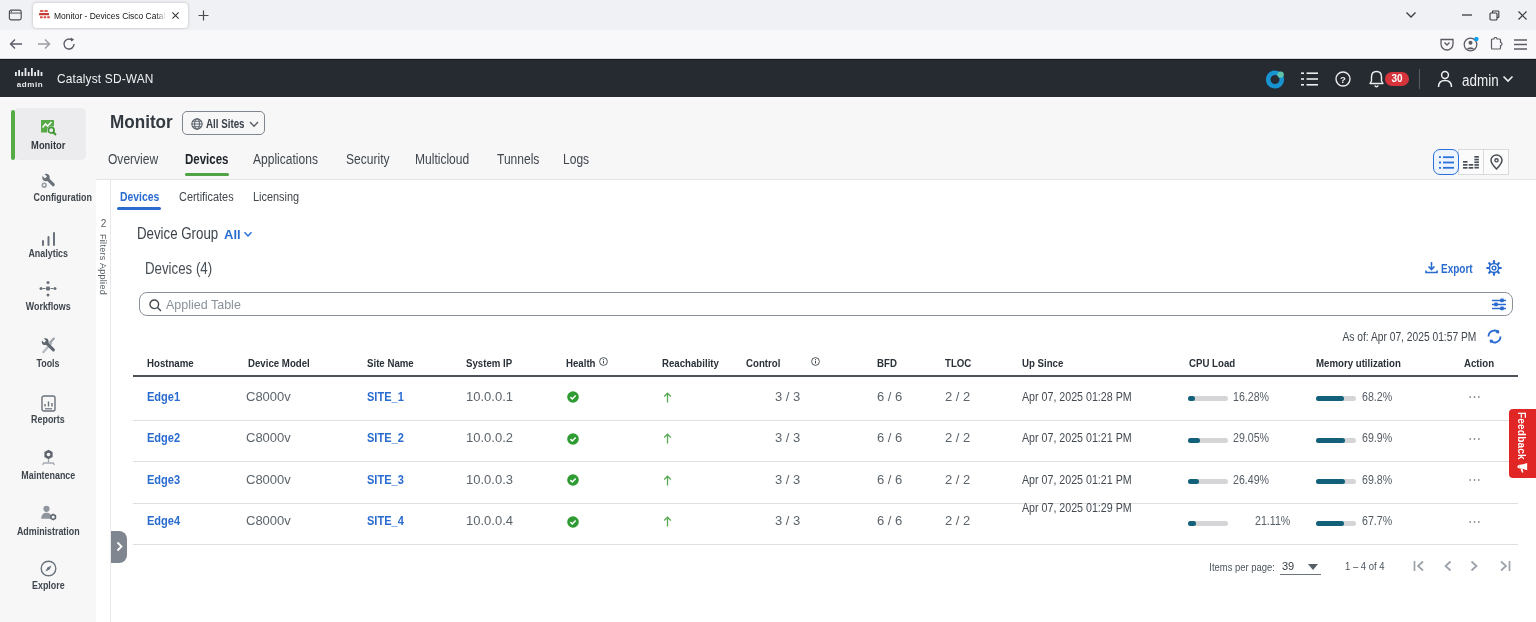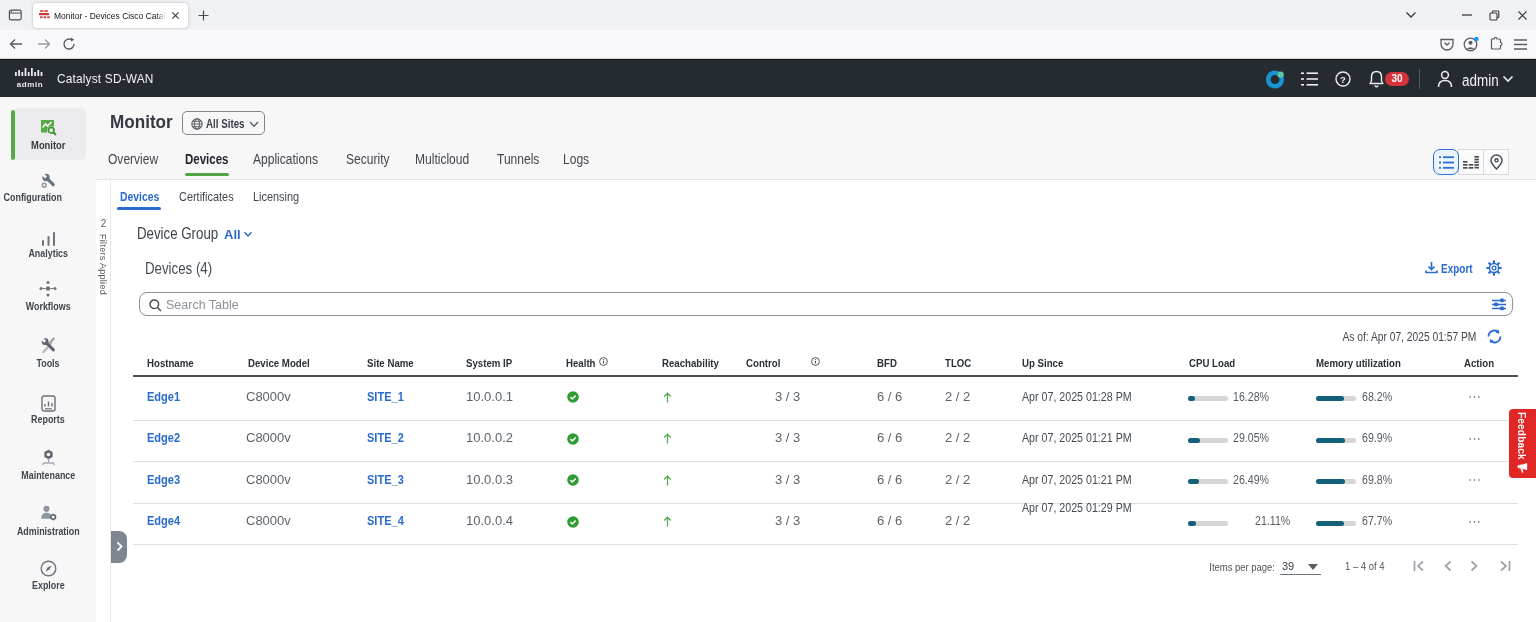--- a/index.html
+++ b/index.html
@@ -215,21 +215,21 @@
   <path d="M13.3 13.3 L16 16" stroke="#3f9632" stroke-width="2"></path>
 </svg>
 <div class="abs" style="left:0;top:139px;width:96px;text-align:center;font-size:10.5px;font-weight:bold;color:#33393f"><span class="cx oc" style="transform:scaleX(.89)">Monitor</span></div>
 
 <svg class="abs" style="left:40px;top:172px" width="17" height="17" viewBox="0 0 17 17">
   <circle cx="6" cy="5.5" r="3.7" fill="#6a727b"></circle>
   <path d="M1.8 1.3 L6 5.5" stroke="#f7f7f8" stroke-width="2.8"></path>
   <path d="M7.2 6.7 L13.2 12.7" stroke="#6a727b" stroke-width="3.2" stroke-linecap="round"></path>
   <circle cx="4.2" cy="13.2" r="1.9" fill="none" stroke="#979da5" stroke-width="1.6"></circle>
 </svg>
-<div class="abs" style="left:0;top:192px;width:96px;text-align:left;font-size:10px;font-weight:bold;color:#3f464d"><span class="cx oc" style="transform:scaleX(.89)">Configuration</span></div>
+<div class="abs" style="left:0;top:192px;width:96px;text-align:right;font-size:10px;font-weight:bold;color:#3f464d"><span class="cx oc" style="transform:scaleX(.89)">Configuration</span></div>
 
 <svg class="abs" style="left:41px;top:231px" width="15" height="16" viewBox="0 0 15 16">
   <g stroke="#6a727b" stroke-width="2" stroke-linecap="round">
     <path d="M2 10 V14"></path>
       <path d="M7.5 6 V14"></path>
       <path d="M13 2 V14"></path>
   </g>
 </svg>
 <div class="abs" style="left:0;top:248px;width:96px;text-align:center;font-size:10px;font-weight:bold;color:#3f464d"><span class="cx oc" style="transform:scaleX(.89)">Analytics</span></div>
 
@@ -389,21 +389,21 @@
       <path d="M12.8 3.2 L11.8 4.2"></path>
       <path d="M4.2 11.8 L3.2 12.8"></path>
   </g>
 </svg>
 
 <div id="search">
   <svg class="abs" style="left:9px;top:6px" width="13" height="13" viewBox="0 0 13 13">
       <circle cx="5.3" cy="5.3" r="4.3" fill="none" stroke="#40474e" stroke-width="1.4"></circle>
       <path d="M8.5 8.5 L12 12" stroke="#40474e" stroke-width="1.4"></path>
     </svg>
-  <div class="ph">Search Table</div>
+  <div class="ph">Applied Table</div>
   <svg class="abs" style="left:1352px;top:5px" width="14" height="13" viewBox="0 0 14 13">
     <g stroke="#2a6bcf" stroke-width="1.5">
         <path d="M0 2.5 H14"></path>
         <path d="M0 6.5 H14"></path>
         <path d="M0 10.5 H14"></path>
       </g>
     <g fill="#2a6bcf">
         <rect x="8.2" y="0.6" width="3.6" height="3.6" rx="0.8"></rect>
         <rect x="2.2" y="4.6" width="3.6" height="3.6" rx="0.8"></rect>
         <rect x="8.2" y="8.6" width="3.6" height="3.6" rx="0.8"></rect>

